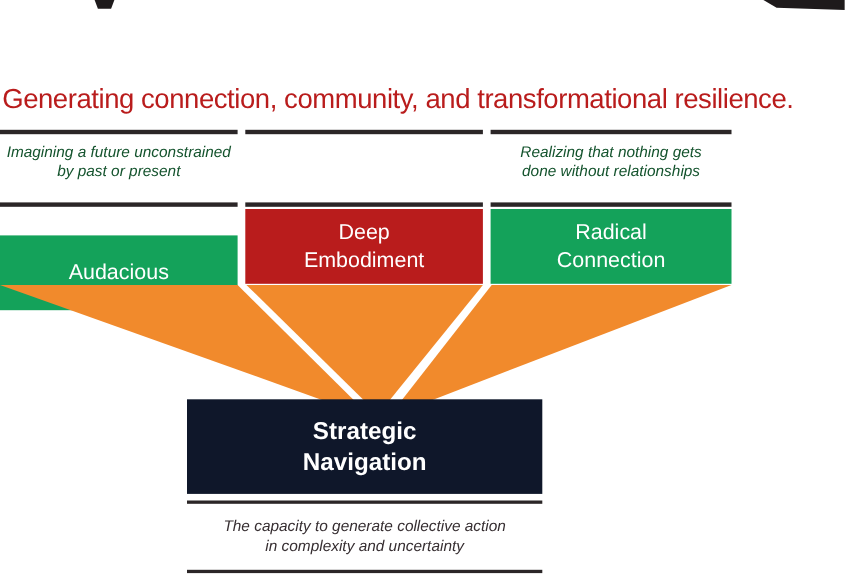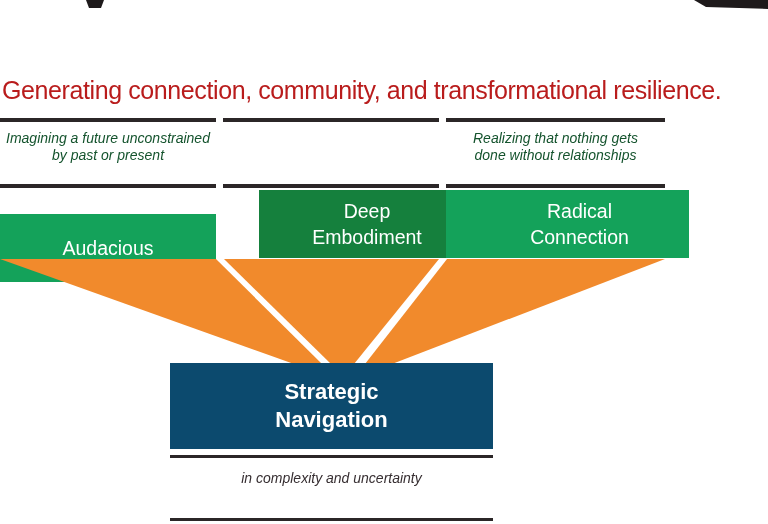--- a/index.html
+++ b/index.html
@@ -87,45 +87,46 @@
 
   <div class="sep sep-row2 col1"></div>
   <div class="sep sep-row2 col2"></div>
   <div class="sep sep-row2 col3"></div>
 
   <div class="pillar col1" style="background: rgb(20, 162, 90); margin-top: 24px;">
     <div>
       <span>Audacious</span>
     </div>
   </div>
-  <div class="pillar col2" style="background: #15803d; margin-left: 36px;">
+  <div class="pillar col2" style="background: #b91c1c;">
     <div>
       <span>Deep</span>
       <span>Embodiment</span>
     </div>
   </div>
-  <div class="pillar col3" style="background: rgb(20, 162, 90); padding-left: 24px;">
+  <div class="pillar col3" style="background: rgb(20, 162, 90);">
     <div>
       <span>Radical</span>
       <span>Connection</span>
     </div>
   </div>
 
   <svg class="wedges" viewBox="0 0 768 524">
     <polygon points="0,259 216,259 322,364 294,364" fill="#F18A2C"></polygon>
     <polygon points="224,259 439,259 354,364 331,364" fill="#F18A2C"></polygon>
     <polygon points="447,259 665,259 392,364 365,364" fill="#F18A2C"></polygon>
   </svg>
 
-  <div class="strategic" style="background: #0c4a6e; justify-content: center;">
+  <div class="strategic" style="background: #0f172a; justify-content: center;">
     <div>
       <span>Strategic</span>
       <span>Navigation</span>
     </div>
   </div>
 
   <div class="sep-bottom sep-row3"></div>
   <div class="caption">
+    <span>The capacity to generate collective action</span>
     <span>in complexity and uncertainty</span>
   </div>
   <div class="sep-bottom sep-row4"></div>
 
 </div>
 
 </body></html>

